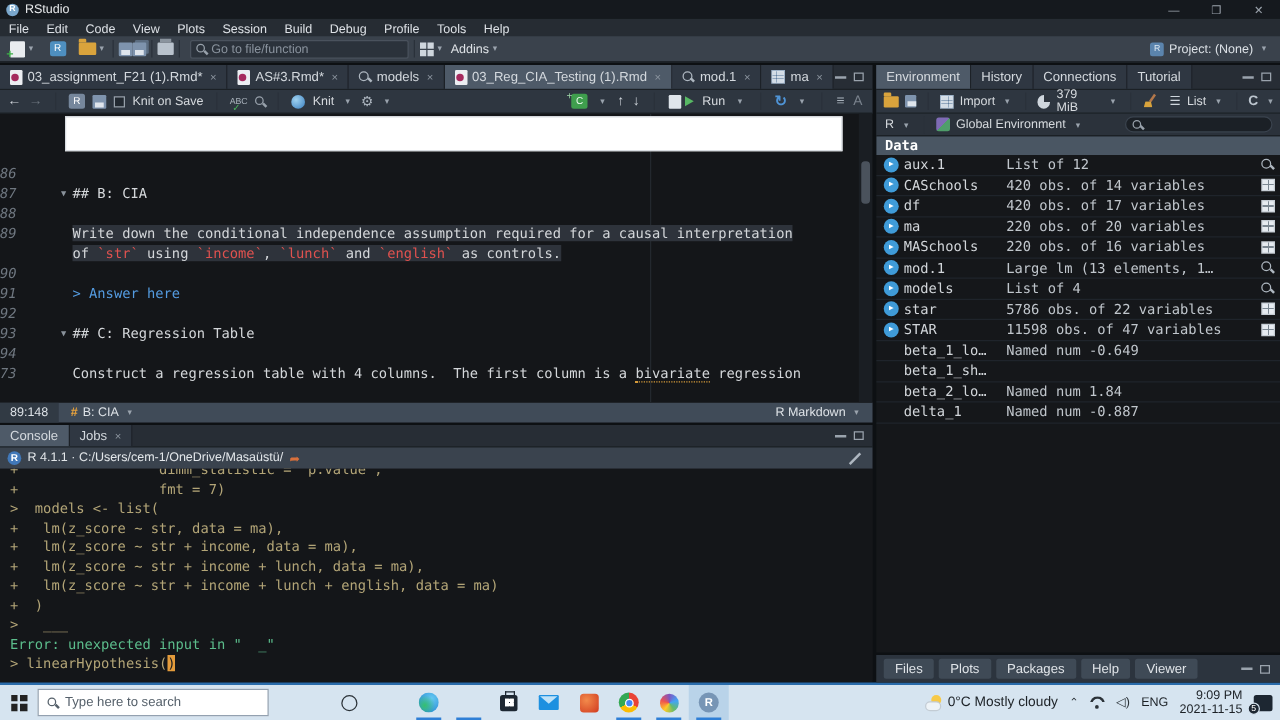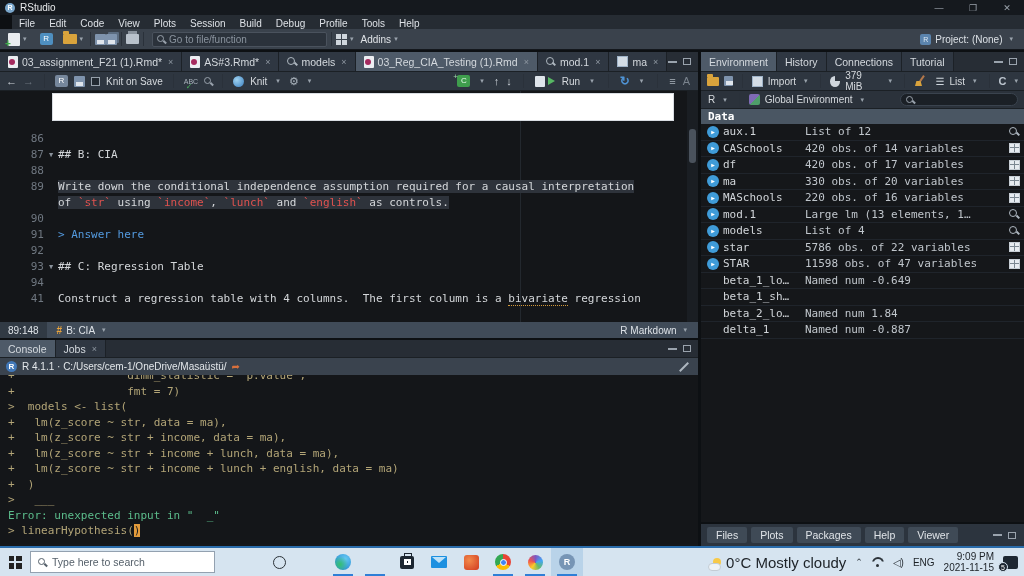--- a/index.html
+++ b/index.html
@@ -7,21 +7,21 @@
   .screen { position:relative; width:1024px; height:576px; background:#0d1013; overflow:hidden;
             font-family:"Liberation Sans", sans-serif; color:#dfe3e7; }
 
   
   .titlebar { position:absolute; top:0; left:0; right:0; height:15px; background:#15191e;
               display:flex; align-items:center; font-size:10px; color:#e8eaec; }
   .app-ico { width:10px; height:10px; border-radius:50%; background:#7aa7cc; margin:0 5px 0 5px;
              color:#fff; font-size:7px; text-align:center; line-height:10px; font-weight:bold; }
   .win-controls { margin-left:auto; display:flex; height:100%; }
   .win-btn { width:34px; height:100%; display:flex; align-items:center; justify-content:center; color:#9aa2ab; font-size:9px; }
-  .menubar { position:absolute; top:15px; left:12px; right:0; height:17px; background:#262c33;
+  .menubar { position:absolute; top:15px; left:0; right:0; height:17px; background:#262c33;
              display:flex; align-items:center; font-size:10px; color:#dde1e6; }
   .menubar span { padding:0 7px; }
   .maintoolbar { position:absolute; top:29px; left:0; right:0; height:21px; background:#3a424c;
                  border-bottom:1px solid #14181d; display:flex; align-items:center; font-size:10px; }
   .tb-sep { width:1px; height:14px; background:#2a313a; margin:0 4px; }
   .ico { display:inline-block; }
   .ico-newfile { width:12px; height:13px; background:#e9ecef; border-radius:1px; position:relative; margin-left:8px; }
   .ico-newfile::after { content:"+"; position:absolute; left:-3px; bottom:-3px; color:#3fae4a; font-weight:bold; font-size:10px; }
   .ico-newproj { width:13px; height:12px; background:#4e8fc0; border-radius:2px; position:relative; margin-left:10px; }
   .ico-newproj::after { content:"R"; position:absolute; inset:0; color:#fff; font-size:8px; text-align:center; line-height:12px; }
@@ -84,21 +84,21 @@
   .rerun { color:#4f94d6; font-size:12px; font-weight:bold; }
   .outline-ico { color:#aab3bc; font-size:11px; }
   .big-a { color:#7a838d; font-size:11px; }
 
   #editor { position:relative; height:231px; background:#141619; overflow:hidden;
             font-family:"DejaVu Sans Mono", monospace; font-size:11px; }
   .margin-line { position:absolute; left:520px; top:0; bottom:0; width:1px; background:#23282e; }
   .white-out { position:absolute; left:52px; right:24px; top:2px; height:28px; background:#ffffff; border:1px solid #d9dde2; }
   .ed-lines { position:absolute; left:0; right:12px; top:40px; }
   .ed-row { display:flex; height:16px; line-height:16px; white-space:pre; }
-  .ed-ln { width:44px; text-align:right; color:#6f7780; flex:none; }
+  .ed-ln { width:44px; color:#6f7780; flex:none;font-style:italic; }
   .ed-fold { width:14px; flex:none; color:#8a929b; font-size:7px; line-height:16px; text-align:center; }
   .ed-code { flex:1; color:#d4d7da; }
   .ed-sel { background:#2e333b; }
   .tok-code { color:#e0524f; }
   .tok-quote { color:#549be0; }
   .tok-missp { border-bottom:1px dotted #d49a3a; }
   .ed-scroll { position:absolute; right:0; top:0; bottom:0; width:11px; background:#1a1e23; }
   .ed-thumb { position:absolute; right:2px; top:38px; width:7px; height:34px; background:#4a525c; border-radius:3px; }
   .src-status { height:16px; background:#404b58; display:flex; align-items:center; font-size:10px; color:#dde2e7; }
   .pos-seg { background:#313a44; height:100%; display:flex; align-items:center; padding:0 8px; }
@@ -170,21 +170,21 @@
   .a-store::after { content:""; position:absolute; left:3.5px; top:3.5px; width:7px; height:6px;
       background:linear-gradient(90deg,#fff 45%, transparent 45%, transparent 55%, #fff 55%), linear-gradient(#fff 40%, transparent 40%, transparent 60%, #fff 60%); }
   .a-mail { width:16px; height:12px; background:#1d90e0; position:relative; border-radius:1px; }
   .a-mail::after { content:""; position:absolute; left:1px; top:1px; border-left:7px solid transparent; border-right:7px solid transparent; border-top:6px solid #bfe2f8; }
   .a-office { width:15px; height:15px; border-radius:3px; background:radial-gradient(circle at 35% 35%, #f28a4b, #d13a1f); }
   .a-chrome { width:16px; height:16px; border-radius:50%; background:conic-gradient(#e94335 0 120deg, #fbbc04 120deg 240deg, #34a853 240deg 360deg); position:relative; }
   .a-chrome::after { content:""; position:absolute; inset:4.5px; background:#4285f4; border:1.4px solid #fff; border-radius:50%; }
   .a-paint { width:15px; height:15px; border-radius:50%; background:conic-gradient(#7e57c2, #42a5f5, #66bb6a, #ffca28, #ef5350, #7e57c2); }
   .a-rstudio { width:16px; height:16px; border-radius:50%; background:#7795b5; color:#fff; font-size:9px; font-weight:bold; text-align:center; line-height:16px; }
   .tray { margin-left:auto; display:flex; align-items:center; gap:9px; padding-right:6px; font-size:10px; }
-  .weather { display:flex; align-items:flex-end; gap:5px; font-size:15px; }
+  .weather { display:flex; align-items:flex-start; gap:5px; font-size:11px; }
   .wsun { width:13px; height:13px; position:relative; }
   .wsun::before { content:""; position:absolute; right:0; top:0; width:8px; height:8px; border-radius:50%; background:#f7c948; }
   .wsun::after { content:""; position:absolute; left:0; bottom:0; width:11px; height:6px; border-radius:4px; background:#eef3f7; border:1px solid #c3ccd4; }
   .chev { font-size:9px; color:#2b3238; }
   .wifi { width:12px; height:10px; position:relative; }
   .wifi::before { content:""; position:absolute; inset:0; border:2px solid #2b3238; border-bottom:none; border-radius:10px 10px 0 0; clip-path:polygon(0 0,100% 0,100% 45%,0 45%); }
   .wifi::after { content:""; position:absolute; left:4.5px; bottom:0; width:3px; height:3px; background:#2b3238; border-radius:50%; }
   .spk { font-size:10px; color:#2b3238; }
   .clock { text-align:right; font-size:10px; line-height:11px; }
   .notif { width:15px; height:13px; background:#1d2732; border-radius:2px; position:relative; }
@@ -336,21 +336,21 @@
           <div class="ed-row"><span class="ed-ln">86</span><span class="ed-fold"></span><span class="ed-code"></span></div>
           <div class="ed-row"><span class="ed-ln">87</span><span class="ed-fold">▼</span><span class="ed-code"><span>## B: CIA</span></span></div>
           <div class="ed-row"><span class="ed-ln">88</span><span class="ed-fold"></span><span class="ed-code"></span></div>
           <div class="ed-row"><span class="ed-ln">89</span><span class="ed-fold"></span><span class="ed-code"><span class="ed-sel"><span>Write down the conditional independence assumption required for a causal interpretation</span></span></span></div>
           <div class="ed-row"><span class="ed-ln"></span><span class="ed-fold"></span><span class="ed-code"><span class="ed-sel"><span>of </span><span class="tok-code">`str`</span><span> using </span><span class="tok-code">`income`</span><span>, </span><span class="tok-code">`lunch`</span><span> and </span><span class="tok-code">`english`</span><span> as controls.</span></span></span></div>
           <div class="ed-row"><span class="ed-ln">90</span><span class="ed-fold"></span><span class="ed-code"></span></div>
           <div class="ed-row"><span class="ed-ln">91</span><span class="ed-fold"></span><span class="ed-code"><span class="tok-quote">&gt; Answer here</span></span></div>
           <div class="ed-row"><span class="ed-ln">92</span><span class="ed-fold"></span><span class="ed-code"></span></div>
           <div class="ed-row"><span class="ed-ln">93</span><span class="ed-fold">▼</span><span class="ed-code"><span>## C: Regression Table</span></span></div>
           <div class="ed-row"><span class="ed-ln">94</span><span class="ed-fold"></span><span class="ed-code"></span></div>
-          <div class="ed-row"><span class="ed-ln">41</span><span class="ed-fold"></span><span class="ed-code"><span>Construct a regression table with 4 columns.  The first column is a </span><span class="tok-missp">bivariate</span><span> regression</span></span></div>
+          <div class="ed-row"><span class="ed-ln">73</span><span class="ed-fold"></span><span class="ed-code"><span>Construct a regression table with 4 columns.  The first column is a </span><span class="tok-missp">bivariate</span><span> regression</span></span></div>
         </div>
       <div class="ed-scroll">
           <div class="ed-thumb"></div>
         </div>
     </div>
     <div class="src-status">
       <span class="pos-seg">89:148</span>
       <span class="sect-seg">
         <span class="hashic">#</span>
         <span>B: CIA</span>
@@ -474,21 +474,21 @@
             <span class="exp">▶</span>
             <span class="env-name">df</span>
             <span class="env-val">420 obs. of 17 variables</span>
             <span class="env-ric">
               <span class="i-df"></span>
             </span>
           </div>
           <div class="env-row">
             <span class="exp">▶</span>
             <span class="env-name">ma</span>
-            <span class="env-val">330 obs. of 20 variables</span>
+            <span class="env-val">220 obs. of 20 variables</span>
             <span class="env-ric">
               <span class="i-df"></span>
             </span>
           </div>
           <div class="env-row">
             <span class="exp">▶</span>
             <span class="env-name">MASchools</span>
             <span class="env-val">220 obs. of 16 variables</span>
             <span class="env-ric">
               <span class="i-df"></span>

